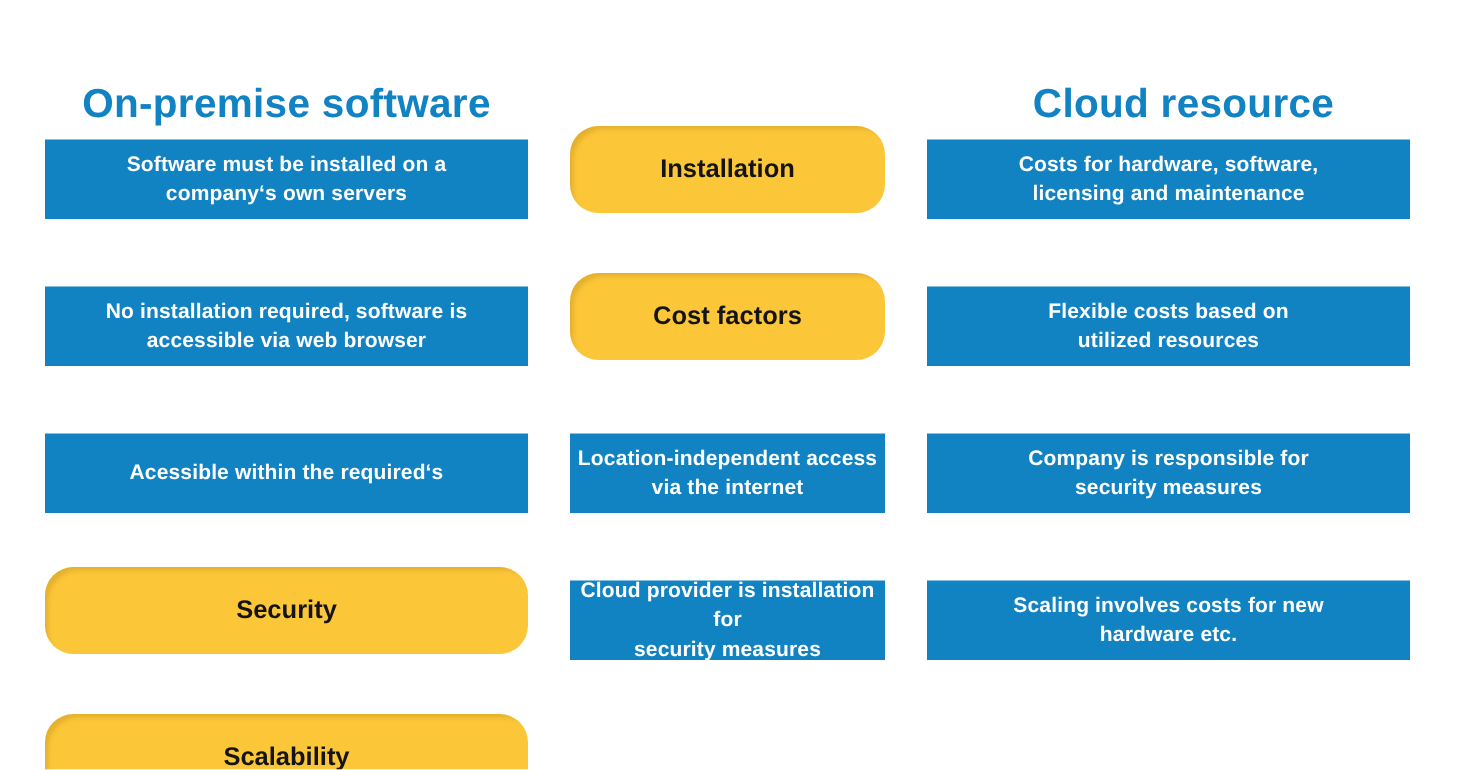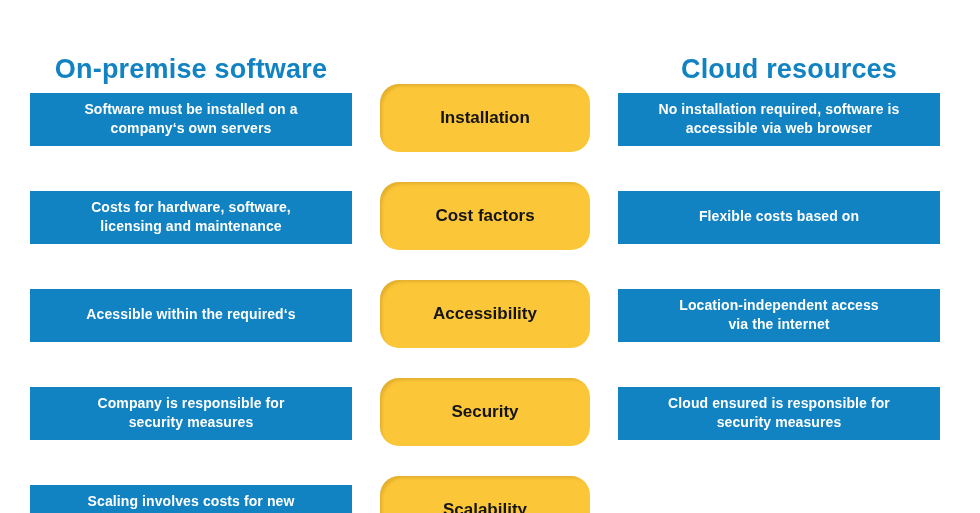--- a/index.html
+++ b/index.html
@@ -56,89 +56,87 @@
     display: flex;
     flex-direction: column;
     justify-content: center;
     text-align: center;
     font-weight: bold;
     font-size: 14px;
     line-height: 1.38;
     letter-spacing: 0.1px;
   }
   .yellow-box {
-    height: 68px;
+    height: 58px;
     background: #FBC637;
     border-radius: 19px;
     display: flex;
     align-items: center;
     justify-content: center;
     text-align: center;
     font-weight: bold;
     font-size: 17px;
     color: #141414;
     box-shadow: inset 4px 4px 3px -2px rgba(160, 110, 20, 0.25);
   }
 </style>
 </head>
 <body>
 
 <div class="canvas">
 
   <div class="headers">
     <h1 class="hdr">On-premise software</h1>
     <div class="hdr-spacer"></div>
-    <h1 class="hdr">Cloud resources</h1>
+    <h1 class="hdr">Cloud resource</h1>
   </div>
 
   <div class="grid">
 
     <div class="blue-box">
       <span>Software must be installed on a</span>
       <span>company‘s own servers</span>
     </div>
     <div class="yellow-box">
       <span>Installation</span>
     </div>
     <div class="blue-box">
-      <span>No installation required, software is</span>
-      <span>accessible via web browser</span>
+      <span>Costs for hardware, software,</span>
+      <span>licensing and maintenance</span>
     </div>
 
     <div class="blue-box">
-      <span>Costs for hardware, software,</span>
-      <span>licensing and maintenance</span>
+      <span>No installation required, software is</span>
+      <span>accessible via web browser</span>
     </div>
     <div class="yellow-box">
       <span>Cost factors</span>
     </div>
     <div class="blue-box">
       <span>Flexible costs based on</span>
+      <span>utilized resources</span>
     </div>
 
     <div class="blue-box">
       <span>Acessible within the required‘s</span>
-    </div>
-    <div class="yellow-box">
-      <span>Accessibility</span>
     </div>
     <div class="blue-box">
       <span>Location-independent access</span>
       <span>via the internet</span>
     </div>
 
     <div class="blue-box">
       <span>Company is responsible for</span>
       <span>security measures</span>
     </div>
     <div class="yellow-box">
       <span>Security</span>
     </div>
     <div class="blue-box">
-      <span>Cloud ensured is responsible for</span>
+      <span>Cloud provider is installation for</span>
       <span>security measures</span>
     </div>
 
     <div class="blue-box">
       <span>Scaling involves costs for new</span>
       <span>hardware etc.</span>
     </div>
     <div class="yellow-box">
       <span>Scalability</span>
     </div>

